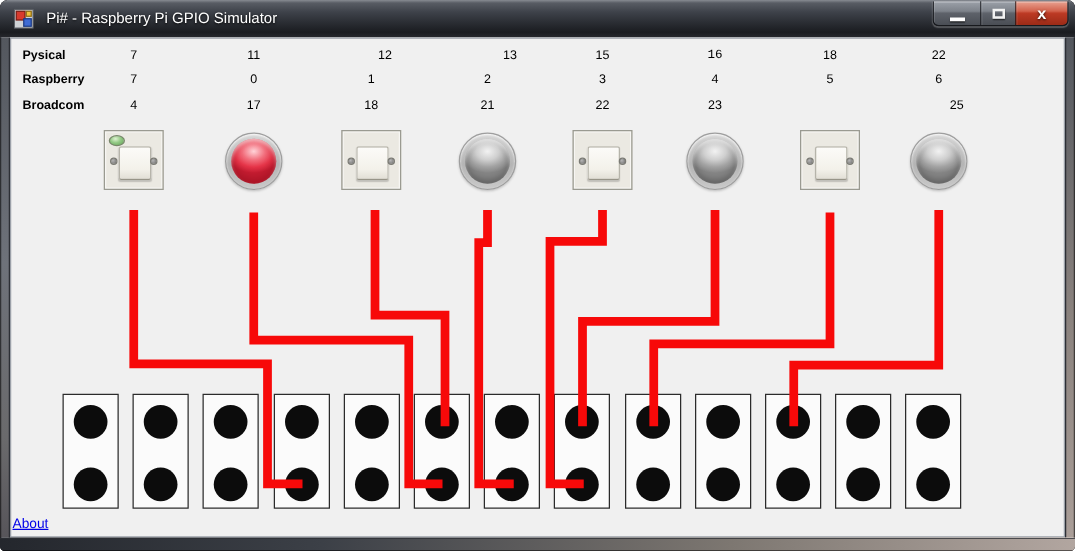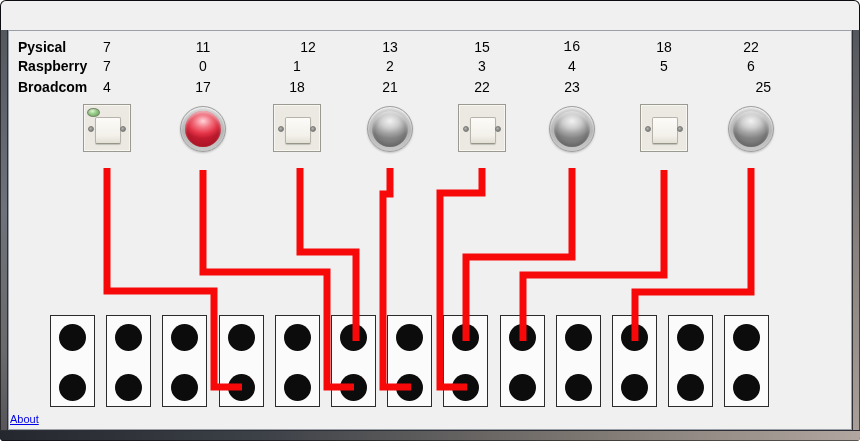--- a/index.html
+++ b/index.html
@@ -37,21 +37,21 @@
      box-shadow: inset -1px 0 0 #2c2f35, inset 1px 0 0 rgba(0,0,0,.55); }
   .frame-right { position:absolute; right:0; top:30px; width:8px; height:400px;
      background:linear-gradient(180deg,#53575e 0%,#8a827e 55%,#aa9e98 100%);
      box-shadow: inset 1px 0 0 #2c2f35, inset -1px 0 0 rgba(0,0,0,.55); }
   .frame-bottom { position:absolute; left:0; top:430px; width:860px; height:11px;
      background:linear-gradient(90deg,#24272d 0%,#3c4047 30%,#7d7771 68%,#b2a6a0 100%);
      box-shadow: inset 0 1px 0 #2c2f35, inset 0 -1px 0 rgba(0,0,0,.5); }
   .client { position:absolute; left:8px; top:30px; width:844px; height:400px; background:#f0f0f0;
      border:1px solid #9ba0a8; }
   
-  .num-row { position:absolute; left:0; width:860px; height:14px; font-size:14px; color:#000; }
+  .num-row { position:absolute; left:0; width:860px; height:14px; font-size:10px; color:#000; }
   .row-label { position:absolute; left:18px; font-weight:bold; white-space:nowrap; }
   .num { position:absolute; top:0; width:40px; text-align:center; }
   
   .switch { position:absolute; top:104px; width:48px; height:48px; background:#ebe9e2;
      border:1px solid #9a9a91; box-shadow: inset 0 0 0 1px rgba(255,255,255,.6); }
   .sw-btn { position:absolute; left:11px; top:12px; width:26px; height:27px; border-radius:2px;
      background:linear-gradient(180deg,#fcfbf8 0%,#f3f1ea 70%,#e2dfd6 100%);
      border:1px solid #b6b4aa; border-bottom-color:#979488;
      box-shadow:0 1px 1px rgba(0,0,0,.18); }
   .screw { position:absolute; top:21px; width:6px; height:6px; border-radius:50%;
@@ -78,32 +78,52 @@
   #wires { position:absolute; left:0; top:0; width:860px; height:441px; pointer-events:none; }
   
   .about { position:absolute; left:10px; top:413px; font-size:11px; color:#0000e8;
      text-decoration:underline; cursor:pointer; }
 </style>
 </head>
 <body>
 
 <div class="window">
 
+  <div class="titlebar">
+    <svg class="app-icon" viewBox="0 0 16 16">
+      <rect x="0.5" y="0.5" width="15" height="15" fill="#cfd2d6" stroke="#5d6167"></rect>
+      <rect x="2" y="2" width="7" height="7" fill="#d83a2e" stroke="#7c1d14"></rect>
+      <rect x="10" y="2" width="4" height="4" fill="#f2c23c" stroke="#8f6d14"></rect>
+      <rect x="8" y="8" width="6" height="6" fill="#3f6bd4" stroke="#1d3b85"></rect>
+    </svg>
+    <span class="title-text">Pi# - Raspberry Pi GPIO Simulator</span>
+    <div class="caption-buttons">
+      <div class="cap-btn min">
+        <span class="min-glyph"></span>
+      </div>
+      <div class="cap-btn max">
+        <span class="max-glyph"></span>
+      </div>
+      <div class="cap-btn close">
+        <span class="close-glyph">x</span>
+      </div>
+    </div>
+  </div>
 
   <div class="client"></div>
   <div class="frame-left"></div>
   <div class="frame-right"></div>
   <div class="frame-bottom"></div>
 
   <div class="num-row" id="numrow0" style="top:39px">
     <span class="row-label">Pysical</span>
   <span class="num" style="left: 87px;">7</span>
       <span class="num" style="left: 183px; text-align: center;">11</span>
       <span class="num" style="left: 288px;">12</span>
-      <span class="num" style="left: 370px;">13</span>
+      <span class="num" style="left: 388px;">13</span>
       <span class="num" style="left: 462px;">15</span>
       <span class="num" style="left: 552px; font-family: Liberation Mono, monospace;">16</span>
       <span class="num" style="left: 644px;">18</span>
       <span class="num" style="left: 731px;">22</span>
     </div>
   <div class="num-row" id="numrow1" style="top:58px">
     <span class="row-label">Raspberry</span>
   <span class="num" style="left: 87px;">7</span>
       <span class="num" style="left: 183px;">0</span>
       <span class="num" style="left: 277px;">1</span>

